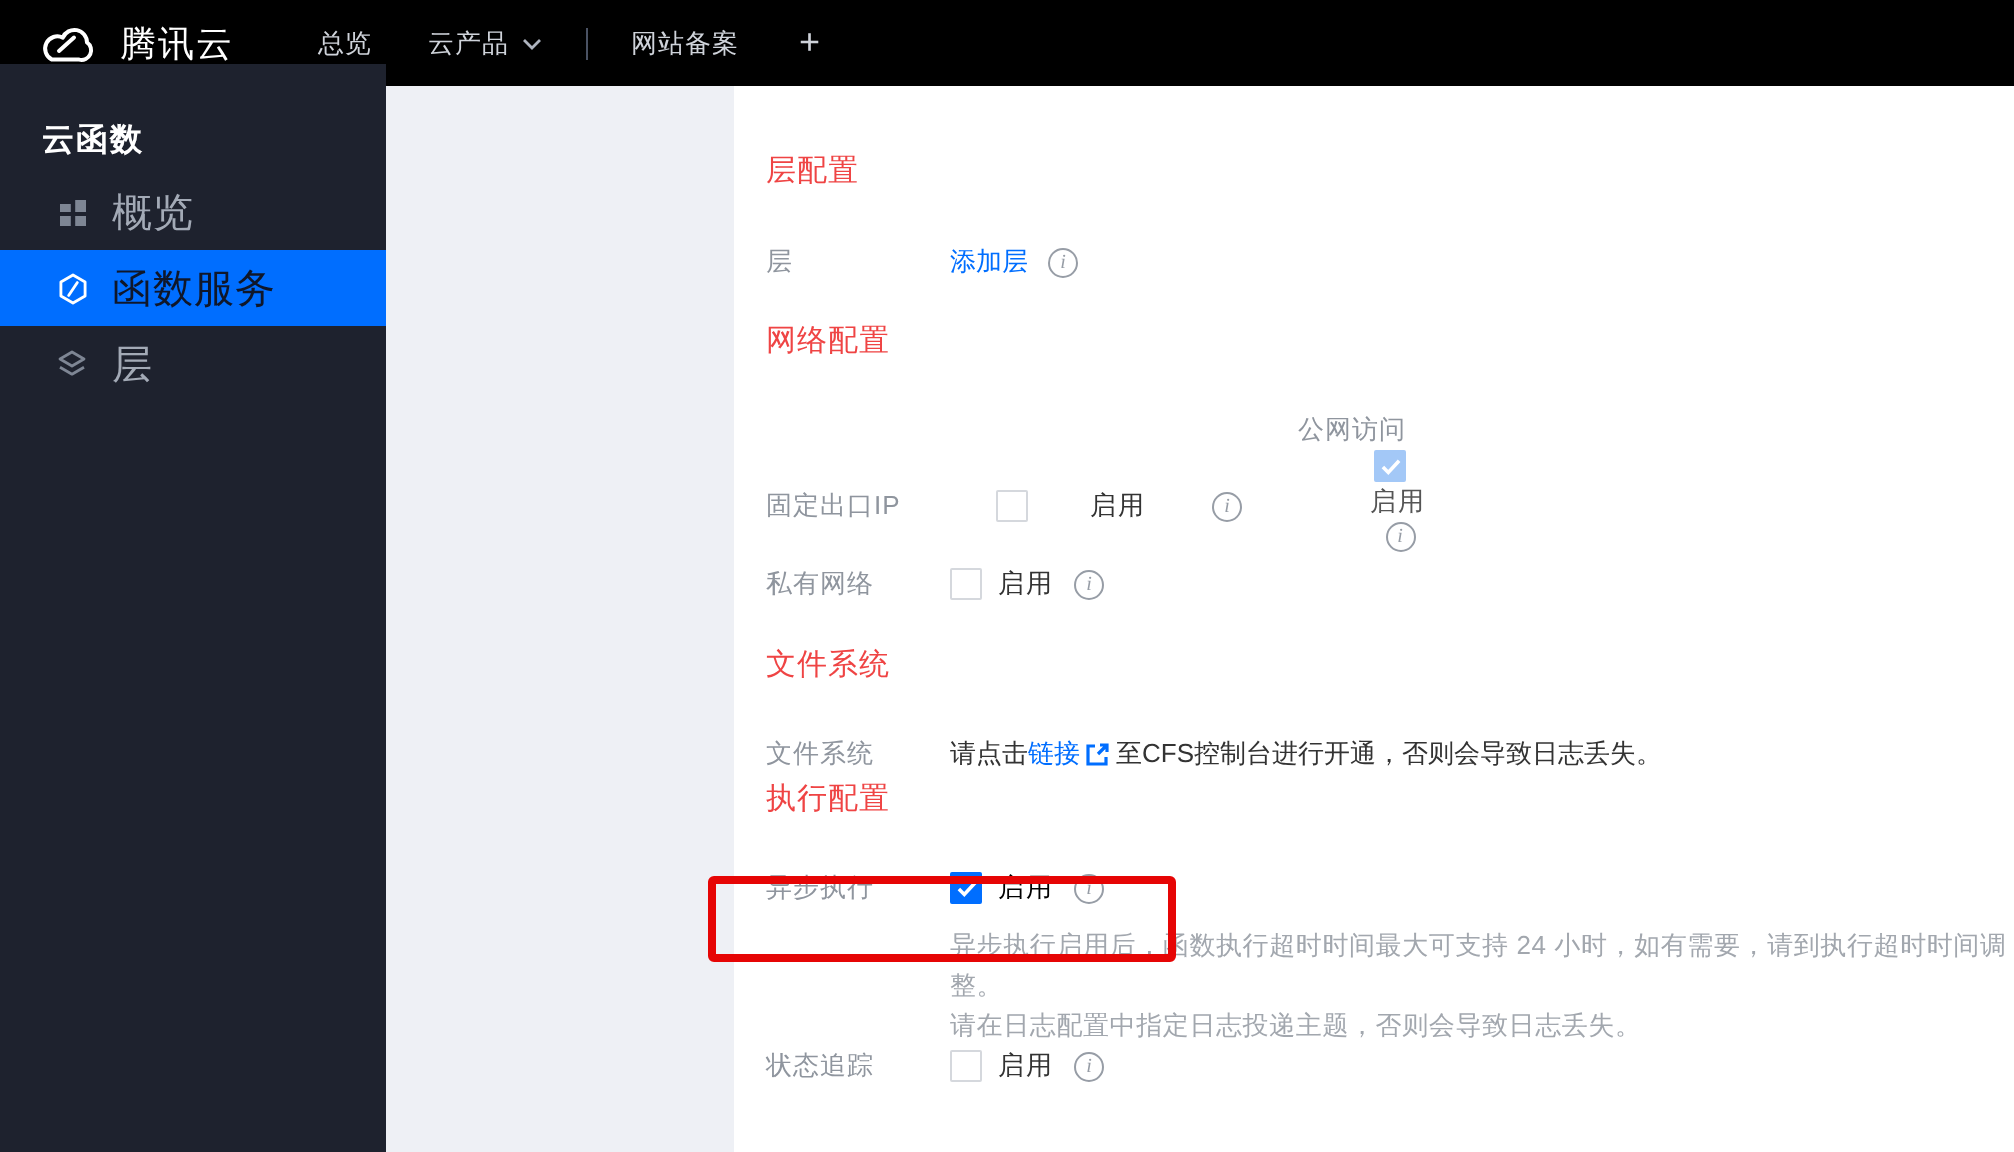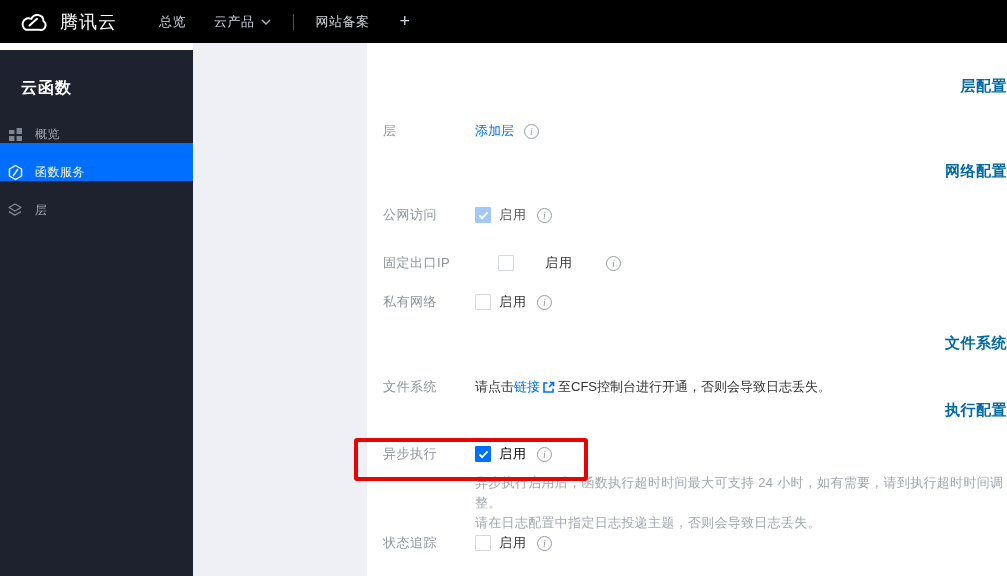--- a/index.html
+++ b/index.html
@@ -22,58 +22,58 @@
   .brand { display: flex; align-items: center; margin-left: 18px; cursor: pointer; }
   .brand-name { color: #fff; font-size: 18px; letter-spacing: 1px; margin-left: 10px; font-weight: 500; }
   .topnav { display: flex; align-items: center; margin-left: 28px; font-size: 13px; }
   .topnav-item { padding: 0 14px; height: 48px; display: flex; align-items: center; cursor: pointer; color: #cfd3da; letter-spacing: .5px; }
   .topnav-item .chev { margin-left: 6px; display: inline-flex; }
   .topnav-divider { width: 1px; height: 16px; background: #4a5263; margin: 0 8px; }
   .topnav-plus { font-size: 18px; color: #cfd3da; padding: 0 16px; cursor: pointer; }
 
   
   .sidebar {
-    position: absolute; top: 50px; left: 0; bottom: 0; width: 193px;
+    position: absolute; top: 32px; left: 0; bottom: 0; width: 193px;
     background: #1e222e;
   }
   .sidebar-title {
     color: #fff; font-size: 16px; font-weight: bold;
     padding: 28px 0 0 21px; letter-spacing: 1px; height: 55px;
   }
   .side-menu { margin-top: 0; }
   .side-item {
-    height: 38px; display: flex; align-items: flex-end;
-    padding-left: 6px; cursor: pointer;
-    color: #a3aab6; font-size: 12px; letter-spacing: .5px;
+    height: 38px; display: flex; align-items: center;
+    padding-left: 27px; cursor: pointer;
+    color: #a3aab6; font-size: 20px; letter-spacing: .5px;
   }
   .side-item .si-icon { width: 18px; height: 18px; margin-right: 11px; display: inline-flex; align-items: center; justify-content: center; }
-  .side-item.active { background: #006eff; color: #fef9c3; }
+  .side-item.active { background: #006eff; color: #0f172a; }
 
   
   .gray-panel {
     position: absolute; top: 43px; left: 193px; bottom: 0; width: 174px;
     background: #eef0f5;
   }
 
   
   .content {
     position: absolute; top: 43px; left: 367px; right: 0; bottom: 0;
     background: #fff; padding-left: 16px; font-size: 13px; color: #333;
   }
-  .sec-title { font-size: 15px; font-weight: bold; color: #0369a1; line-height: 16px; letter-spacing: .5px; text-align: right; }
+  .sec-title { font-size: 15px; font-weight: normal; color: #ef4444; line-height: 16px; letter-spacing: .5px; }
   .t-layer   { margin-top: 35px; }
   .t-network { margin-top: 22px; }
   .t-file    { margin-top: 23px; }
   .t-exec    { margin-top: 5px; }
 
   .frow { display: flex; align-items: center; height: 20px; line-height: 20px; }
   .frow-label { width: 92px; color: #8f959e; flex: none; letter-spacing: .5px; }
   .r-layer  { margin-top: 27px; }
-  .r-net1   { margin-top: 26px; }
-  .r-net2   { margin-top: 28px; gap: 23px; }
+  .r-net1   { margin-top: 26px; flex-direction: column; }
+  .r-net2   { margin-top: 18px; gap: 23px; }
   .r-net3   { margin-top: 19px; }
   .r-file   { margin-top: 26px; }
   .r-async  { margin-top: 26px; }
   .r-trace  { }
 
   .link { color: #006eff; cursor: pointer; text-decoration: none; }
   .enable-label { color: #333; margin-left: 8px; letter-spacing: 1px; }
 
   .cb {
     width: 16px; height: 16px; flex: none; border-radius: 1px;

